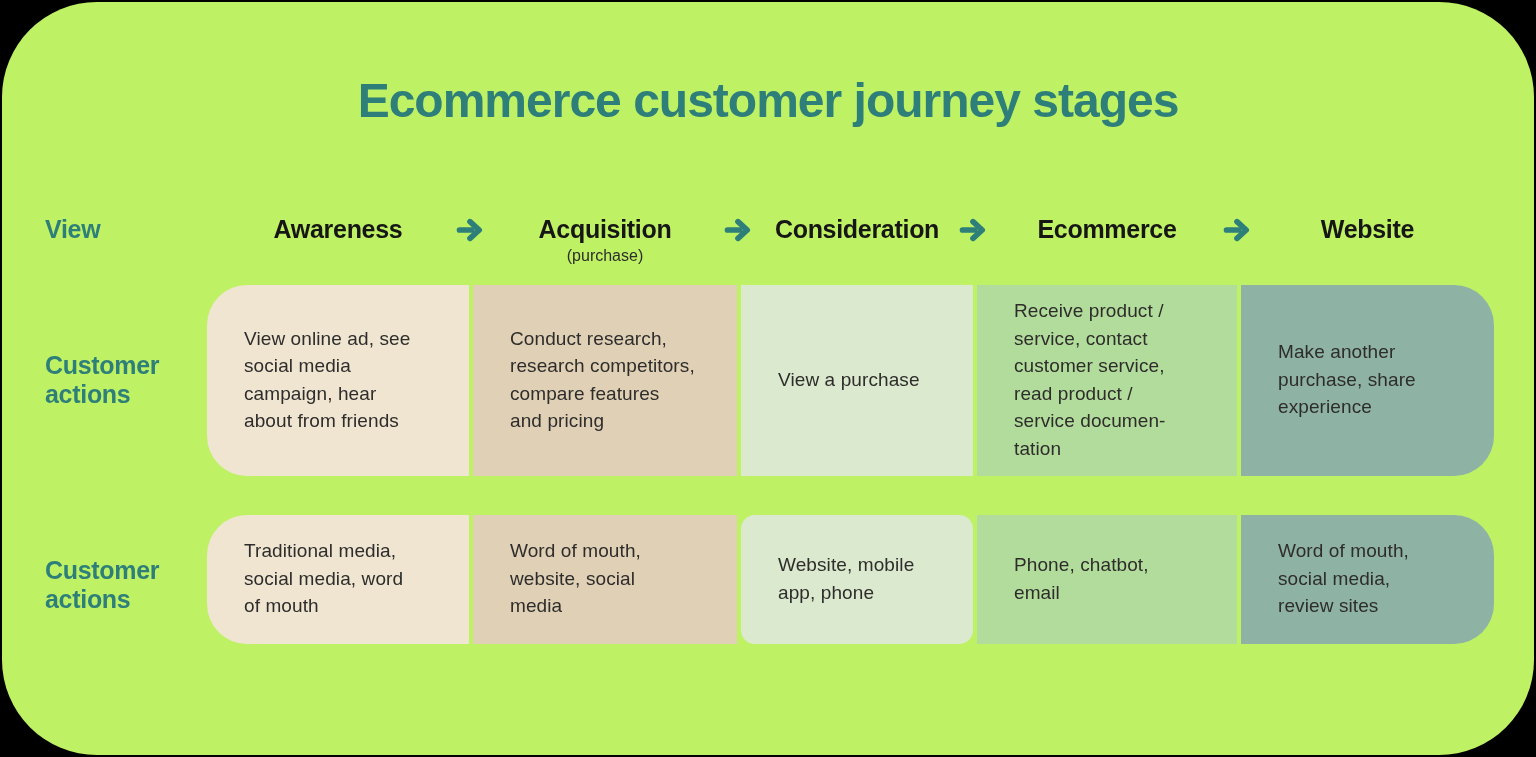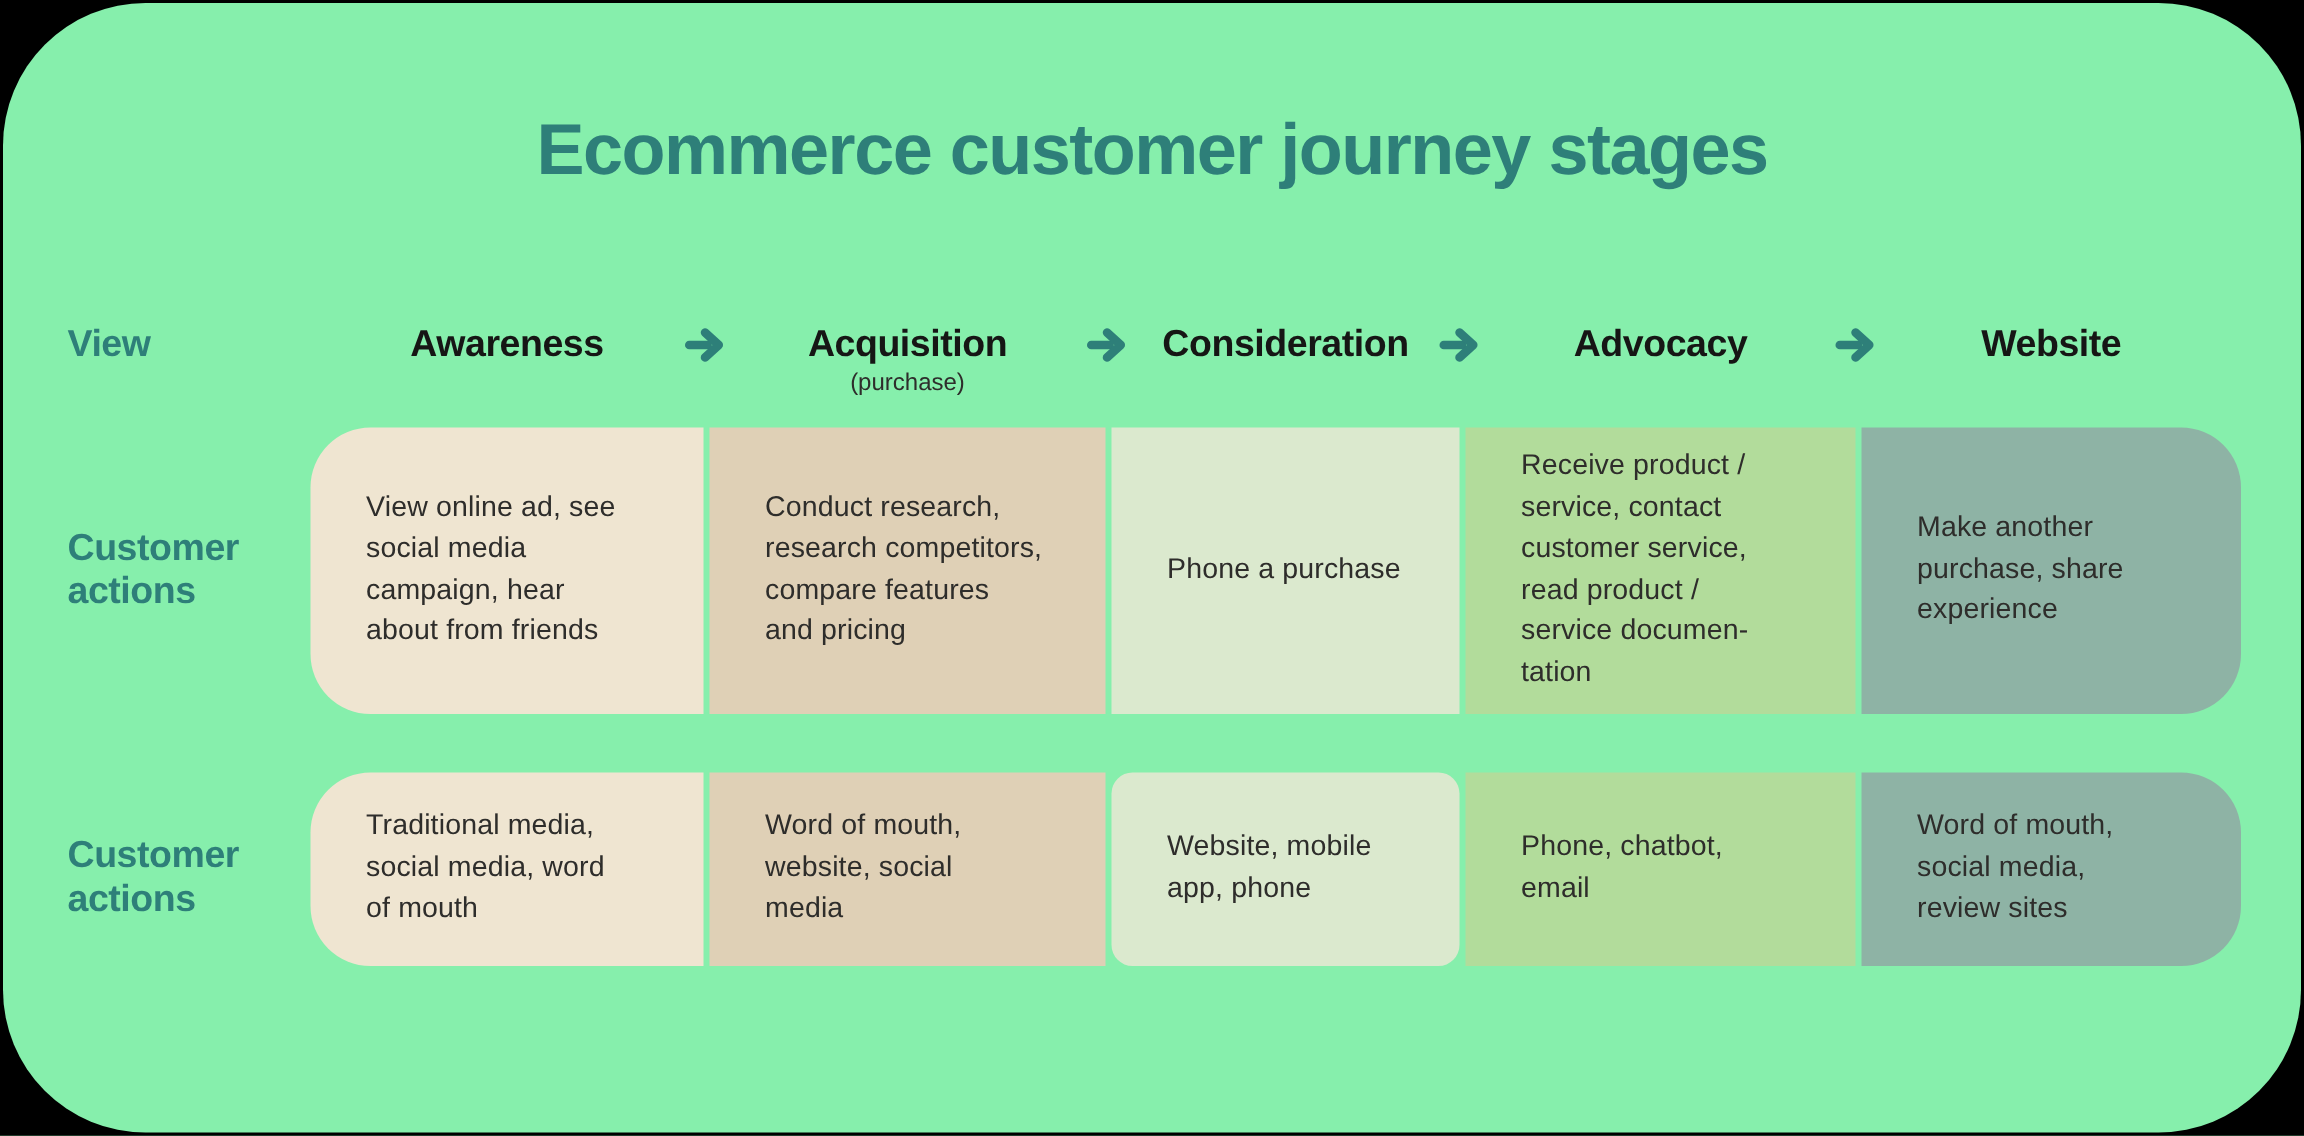--- a/index.html
+++ b/index.html
@@ -8,21 +8,21 @@
     background: #000000;
     width: 1536px;
     height: 757px;
     font-family: "Liberation Sans", "DejaVu Sans", sans-serif;
     overflow: hidden;
   }
   .card {
     position: absolute;
     left: 2px; top: 2px;
     width: 1532px; height: 753px;
-    background: #86efac;
+    background: #bef264;
     border-radius: 95px;
   }
   .title {
     position: absolute;
     top: 72px;
     left: 0;
     width: 100%;
     text-align: center;
     margin: 0;
     font-size: 48px;
@@ -129,21 +129,21 @@
     </div>
     <div class="stage-cell">
       <span class="stage-name">Acquisition</span>
       <span class="stage-sub">(purchase)</span>
     </div>
     <div class="stage-cell">
       <span class="stage-name">Consideration</span>
       <span class="stage-sub"></span>
     </div>
     <div class="stage-cell">
-      <span class="stage-name">Advocacy</span>
+      <span class="stage-name">Ecommerce</span>
       <span class="stage-sub"></span>
     </div>
     <div class="stage-cell">
       <span class="stage-name">Website</span>
       <span class="stage-sub"></span>
     </div>
 
     <span class="arrow arrow-1">
       <svg viewBox="0 0 32 32">
           <path d="M4 16 H18"></path>
@@ -175,21 +175,21 @@
 
   <div class="grid row-1">
     <div class="cell first" style="background: rgb(239, 229, 209);">View online ad, see
 social media
 campaign, hear
 about from friends</div>
     <div class="cell" style="background: rgb(223, 208, 182);">Conduct research,
 research competitors,
 compare features
 and pricing</div>
-    <div class="cell" style="background: rgb(219, 233, 206);">Phone a purchase</div>
+    <div class="cell" style="background: rgb(219, 233, 206);">View a purchase</div>
     <div class="cell" style="background: rgb(178, 220, 155);">Receive product /
 service, contact
 customer service,
 read product /
 service documen-
 tation</div>
     <div class="cell last" style="background: rgb(142, 179, 165);">Make another
 purchase, share
 experience</div>
   </div>

